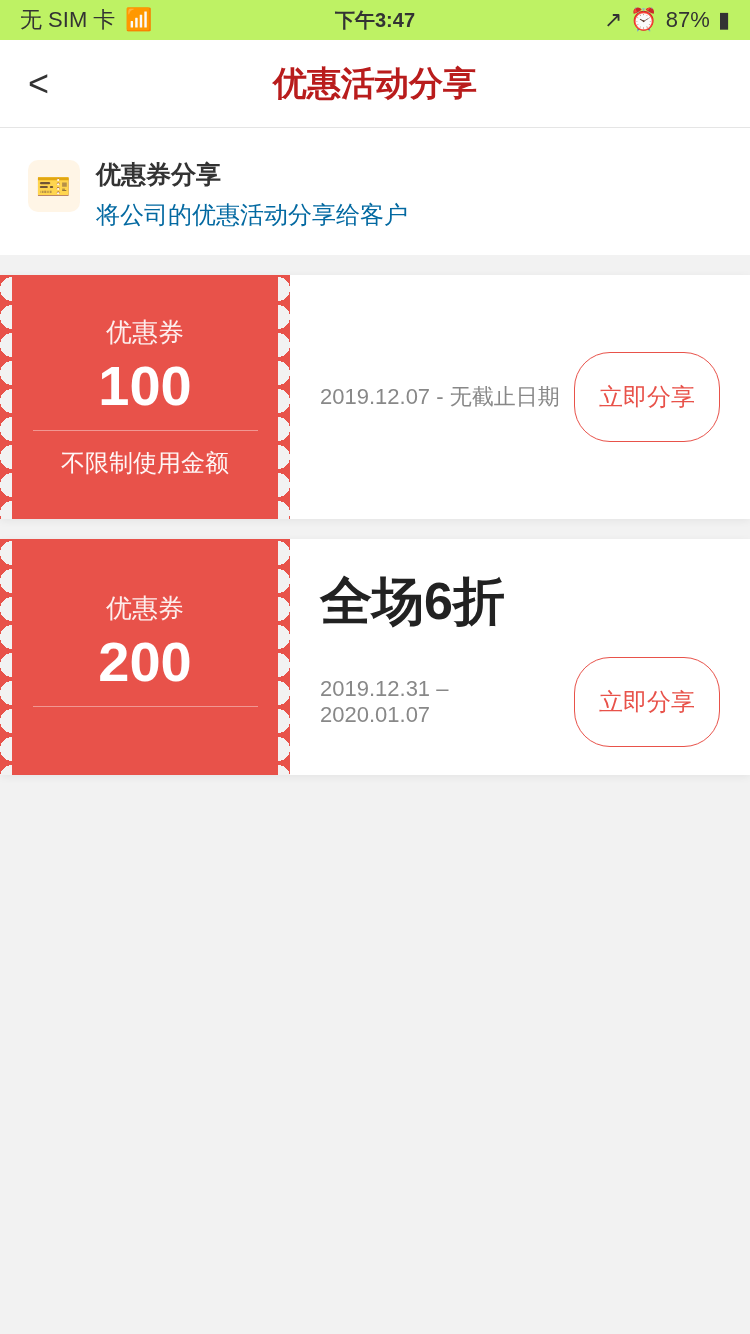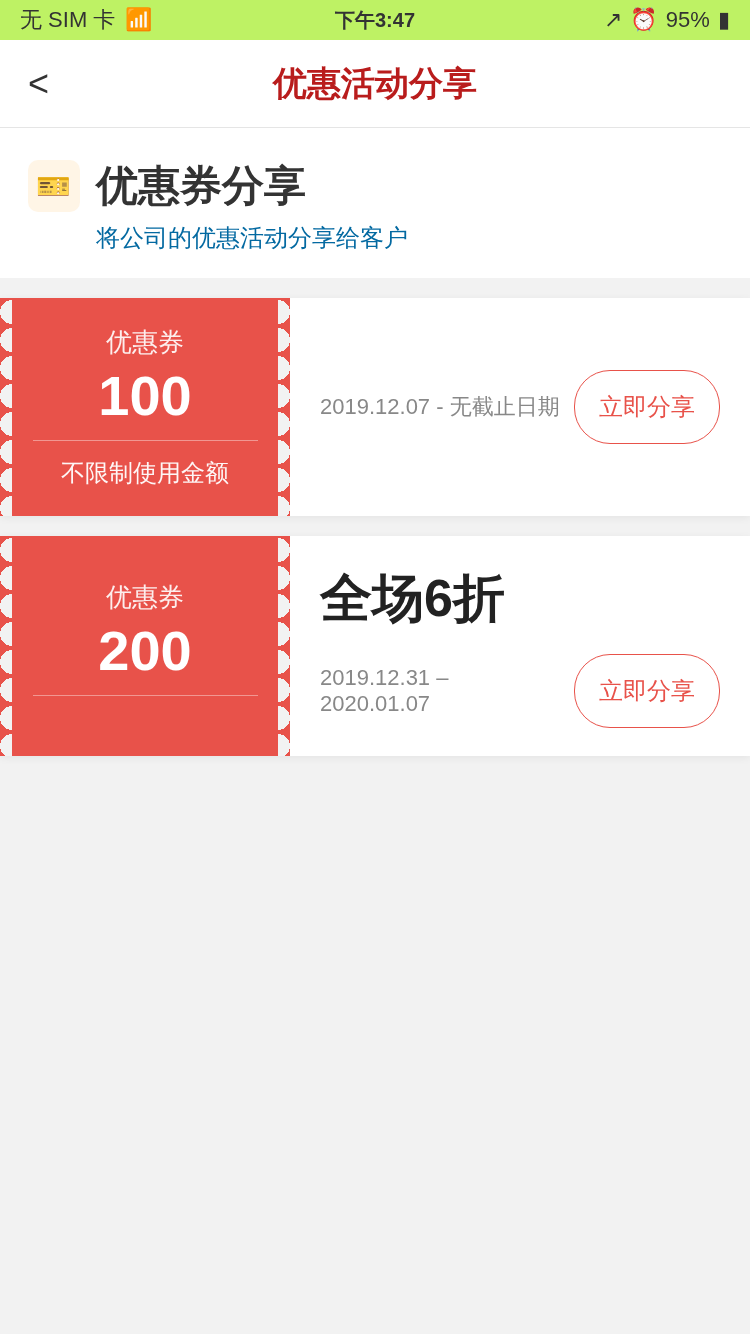--- a/index.html
+++ b/index.html
@@ -83,21 +83,21 @@
       height: 52px;
       flex-shrink: 0;
       margin-top: 2px;
     }
     .section-text-group {
       display: flex;
       flex-direction: column;
       gap: 8px;
     }
     .section-title {
-      font-size: 42px;
+      font-size: 25px;
       font-weight: 600;
       color: #333;
     }
     .section-subtitle {
       font-size: 24px;
       color: #0369a1;
     }
 
     
     .coupon-list {
@@ -118,21 +118,21 @@
 
     
     .coupon-left {
       width: 290px;
       min-height: 200px;
       background: #e8524a;
       display: flex;
       flex-direction: column;
       align-items: center;
       justify-content: center;
-      padding: 27px 20px;
+      padding: 40px 20px;
       position: relative;
       flex-shrink: 0;
     }
 
     
     .coupon-left::after {
       content: '';
       position: absolute;
       right: -12px;
       top: 0;
@@ -204,21 +204,21 @@
       gap: 10px;
     }
     .coupon-date {
       font-size: 22px;
       color: #888;
       flex: 1;
     }
     .share-btn {
       border: 1.5px solid #e8524a;
       border-radius: 36px;
-      padding: 20px 24px;
+      padding: 28px 24px;
       font-size: 24px;
       color: #e8524a;
       background: #fff;
       cursor: pointer;
       white-space: nowrap;
       flex-shrink: 0;
     }
 
     
     .coupon-name-large {
@@ -238,21 +238,21 @@
 
 <div class="status-bar">
   <div class="status-left">
     <span>无 SIM 卡</span>
     <span>📶</span>
   </div>
   <div class="status-center">下午3:47</div>
   <div class="status-right">
     <span>↗</span>
     <span>⏰</span>
-    <span>95%</span>
+    <span>87%</span>
     <span>▮</span>
   </div>
 </div>
 
 <div class="nav-bar">
   <span class="nav-back">&lt;</span>
   <span class="nav-title">优惠活动分享</span>
 </div>
 
 <div class="section-header">

